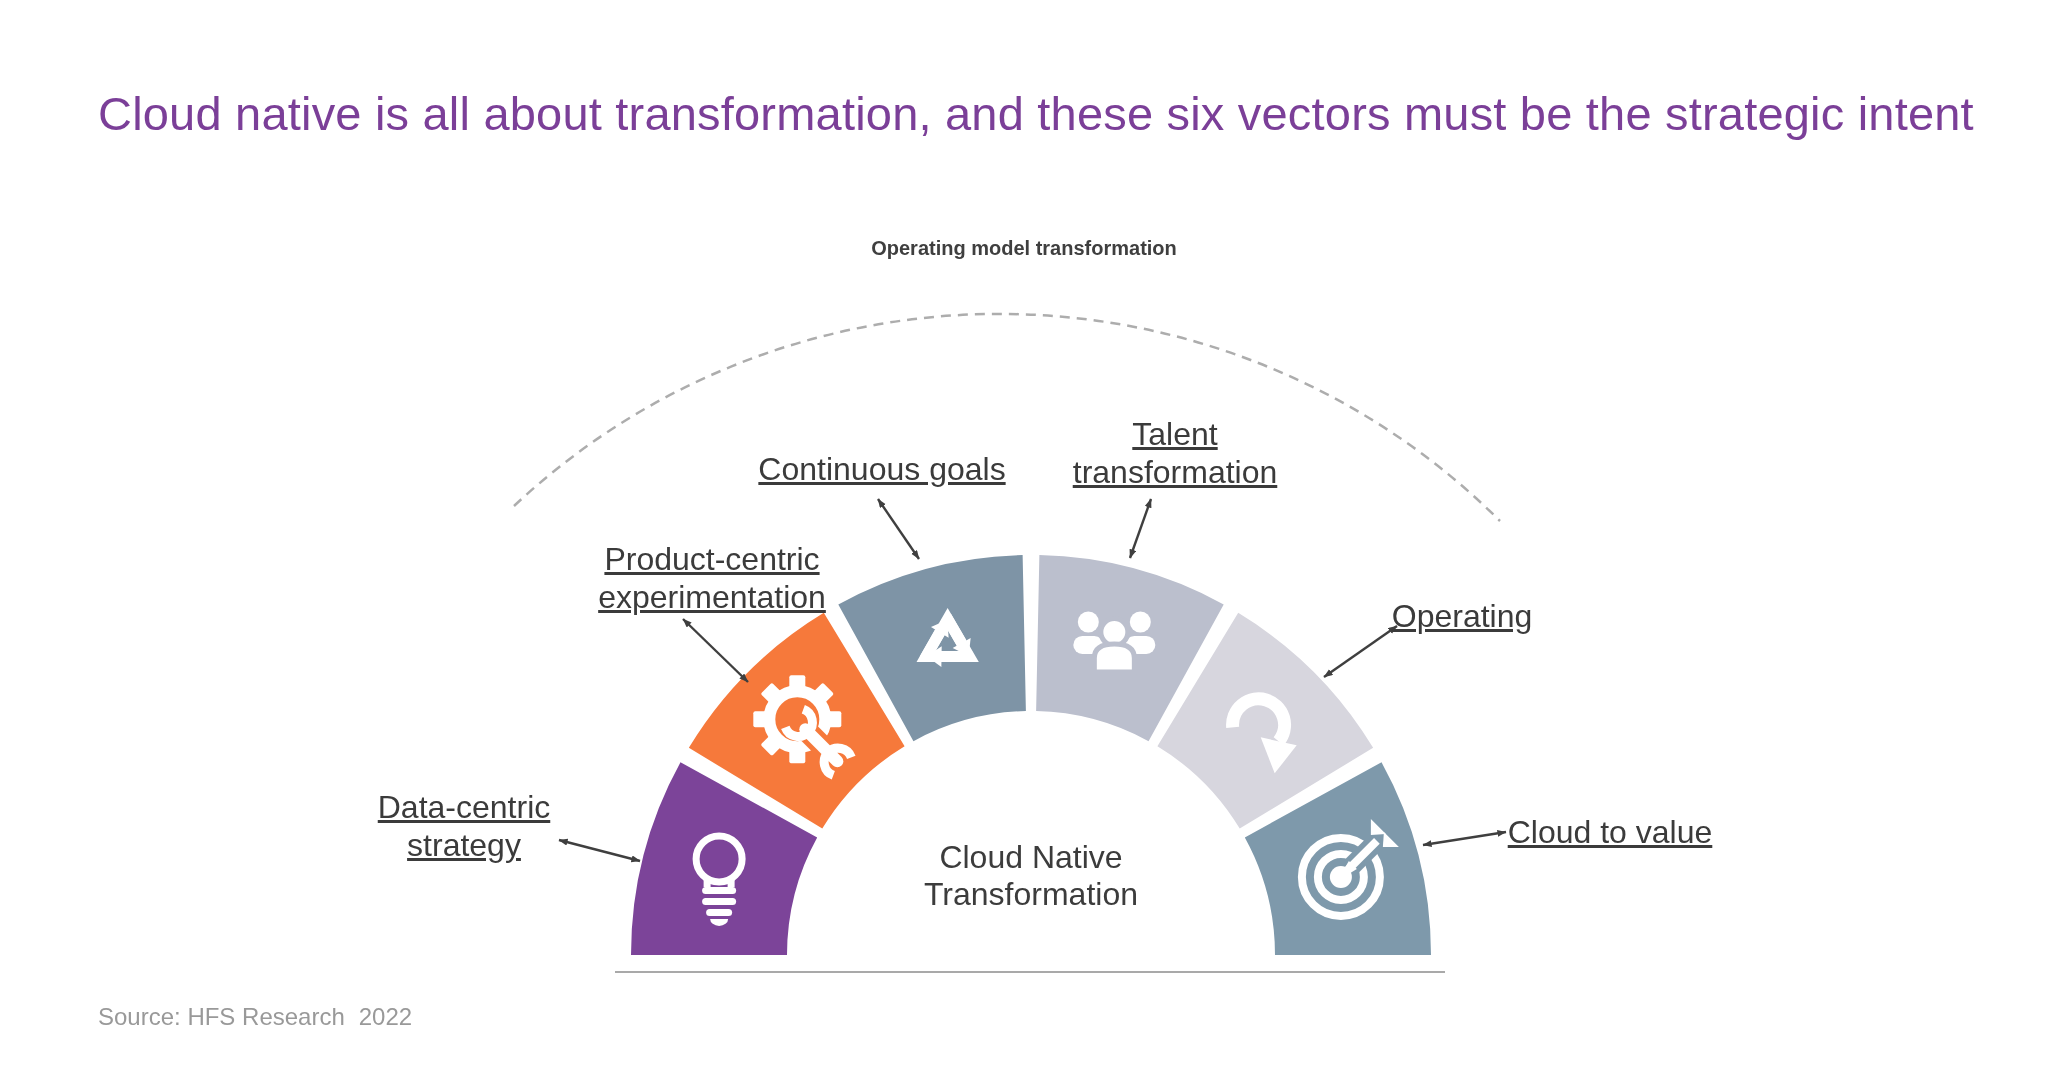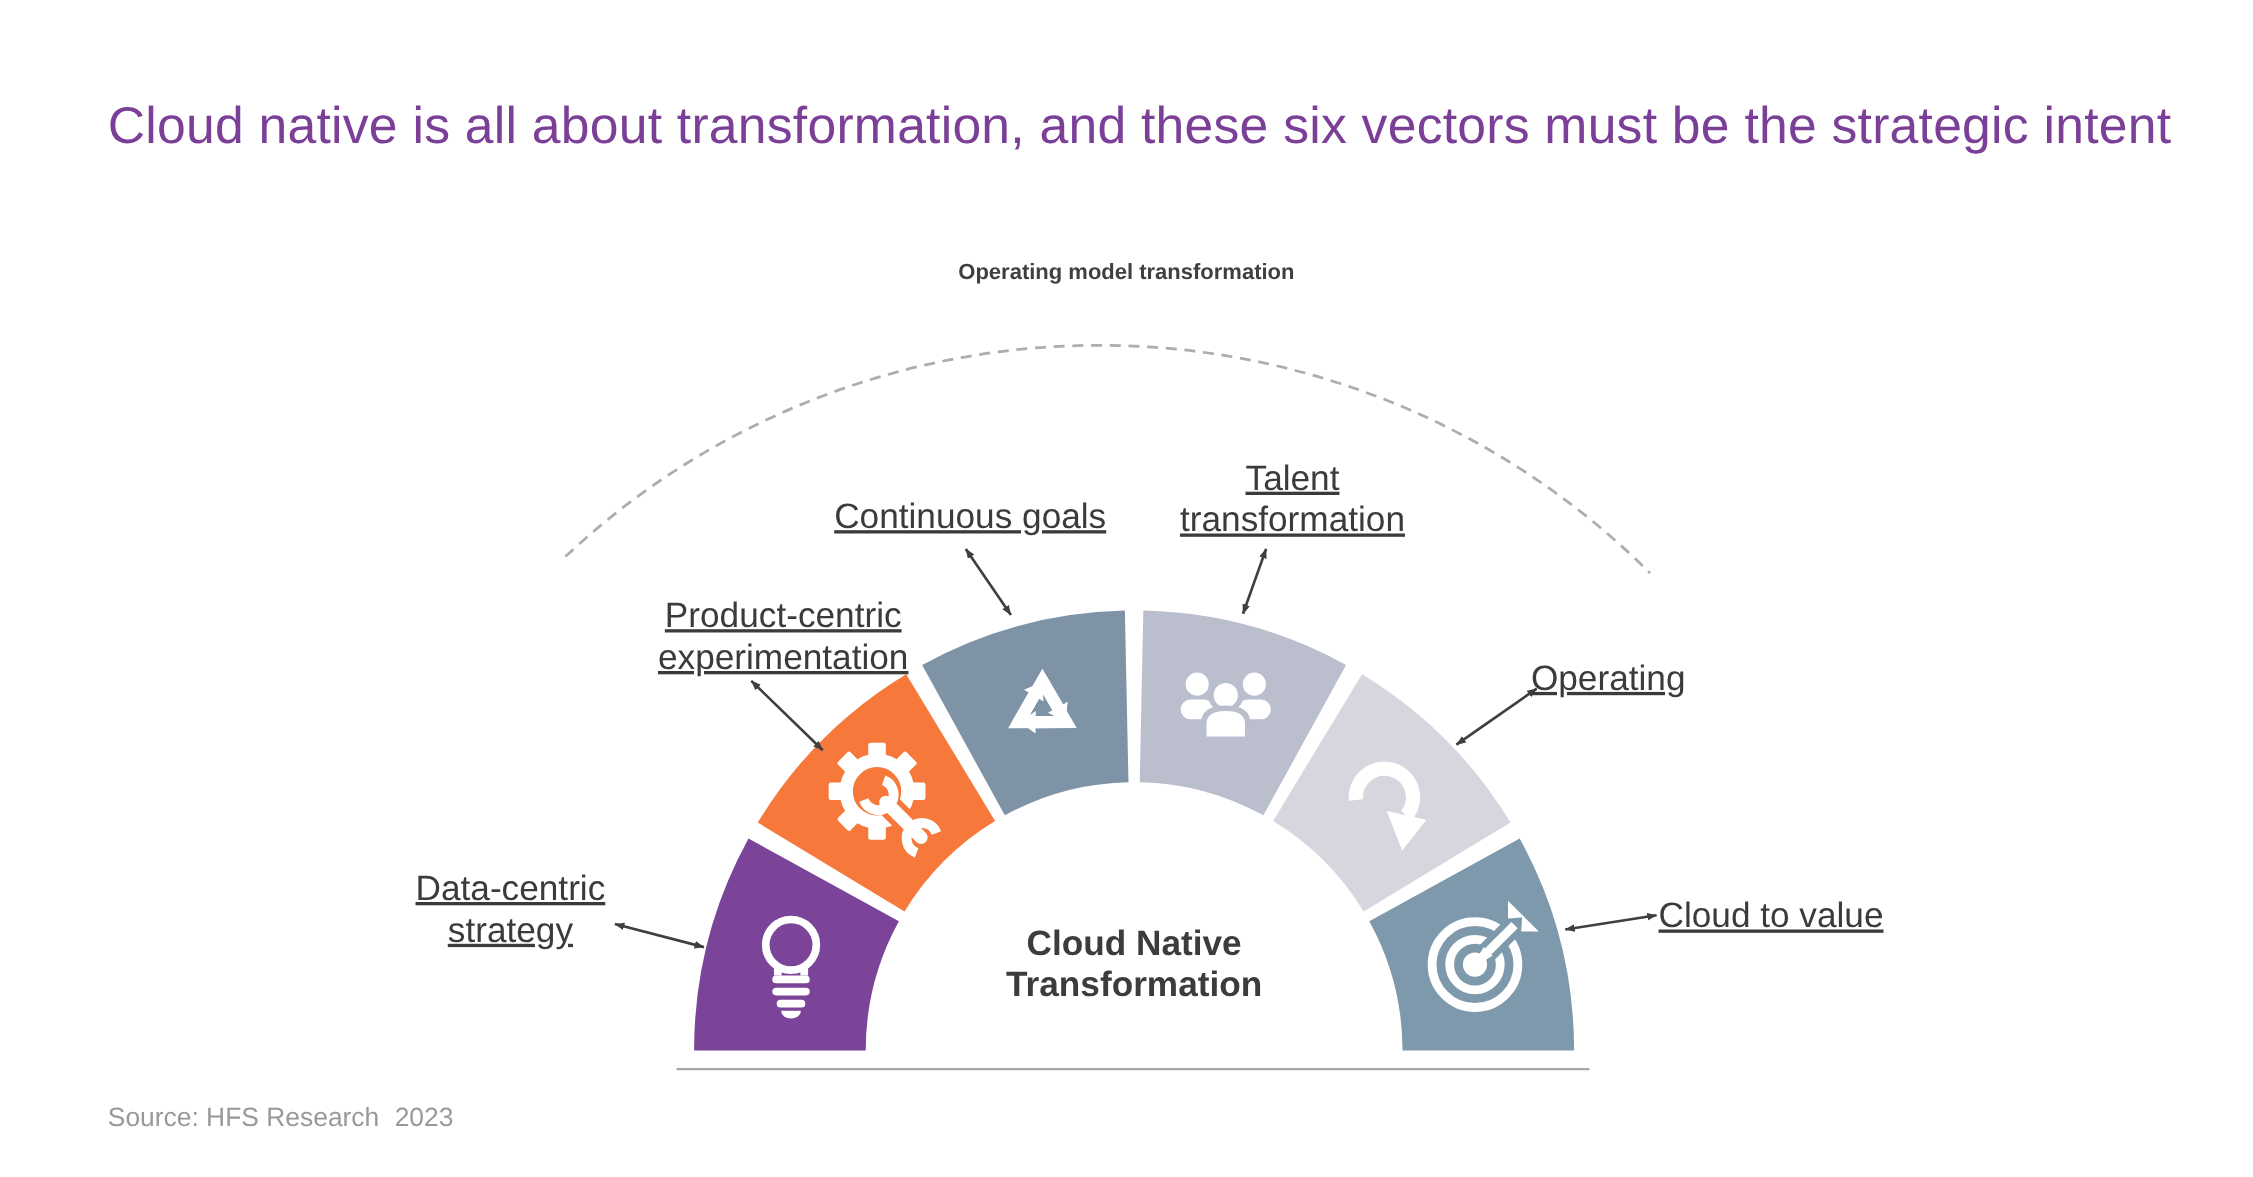--- a/index.html
+++ b/index.html
@@ -15,21 +15,21 @@
     position:absolute;left:1024px;top:237px;transform:translateX(-50%);
     font-size:20px;font-weight:700;color:#3F3F3F;white-space:nowrap;
   }
   .callout{
     position:absolute;transform:translateX(-50%);
     font-size:32px;font-weight:400;color:#3B3B3B;
     line-height:38px;text-align:center;white-space:nowrap;text-decoration:underline;
   }
   .center-label{
     position:absolute;left:1031px;top:839px;transform:translateX(-50%);
-    font-size:32px;font-weight:700;color:#3C3C3C;
+    font-size:32px;font-weight:400;color:#3C3C3C;
     line-height:37px;text-align:center;white-space:nowrap;
   }
   .source-line{
     position:absolute;left:98px;top:1003px;
     font-size:24px;color:#999999;white-space:nowrap;
   }
   .source-year{margin-left:14px;}
 </style>
 </head>
 <body>
@@ -159,16 +159,16 @@
         <div>Cloud to value</div>
       </div>
     </div>
 
   <div class="center-label">
     <div>Cloud Native</div>
     <div>Transformation</div>
   </div>
 
   <div class="source-line">
-    <span>Source: HFS Research</span><span class="source-year">2023</span>
+    <span>Source: HFS Research</span><span class="source-year">2022</span>
   </div>
 
 </div>
 
 </body></html>

